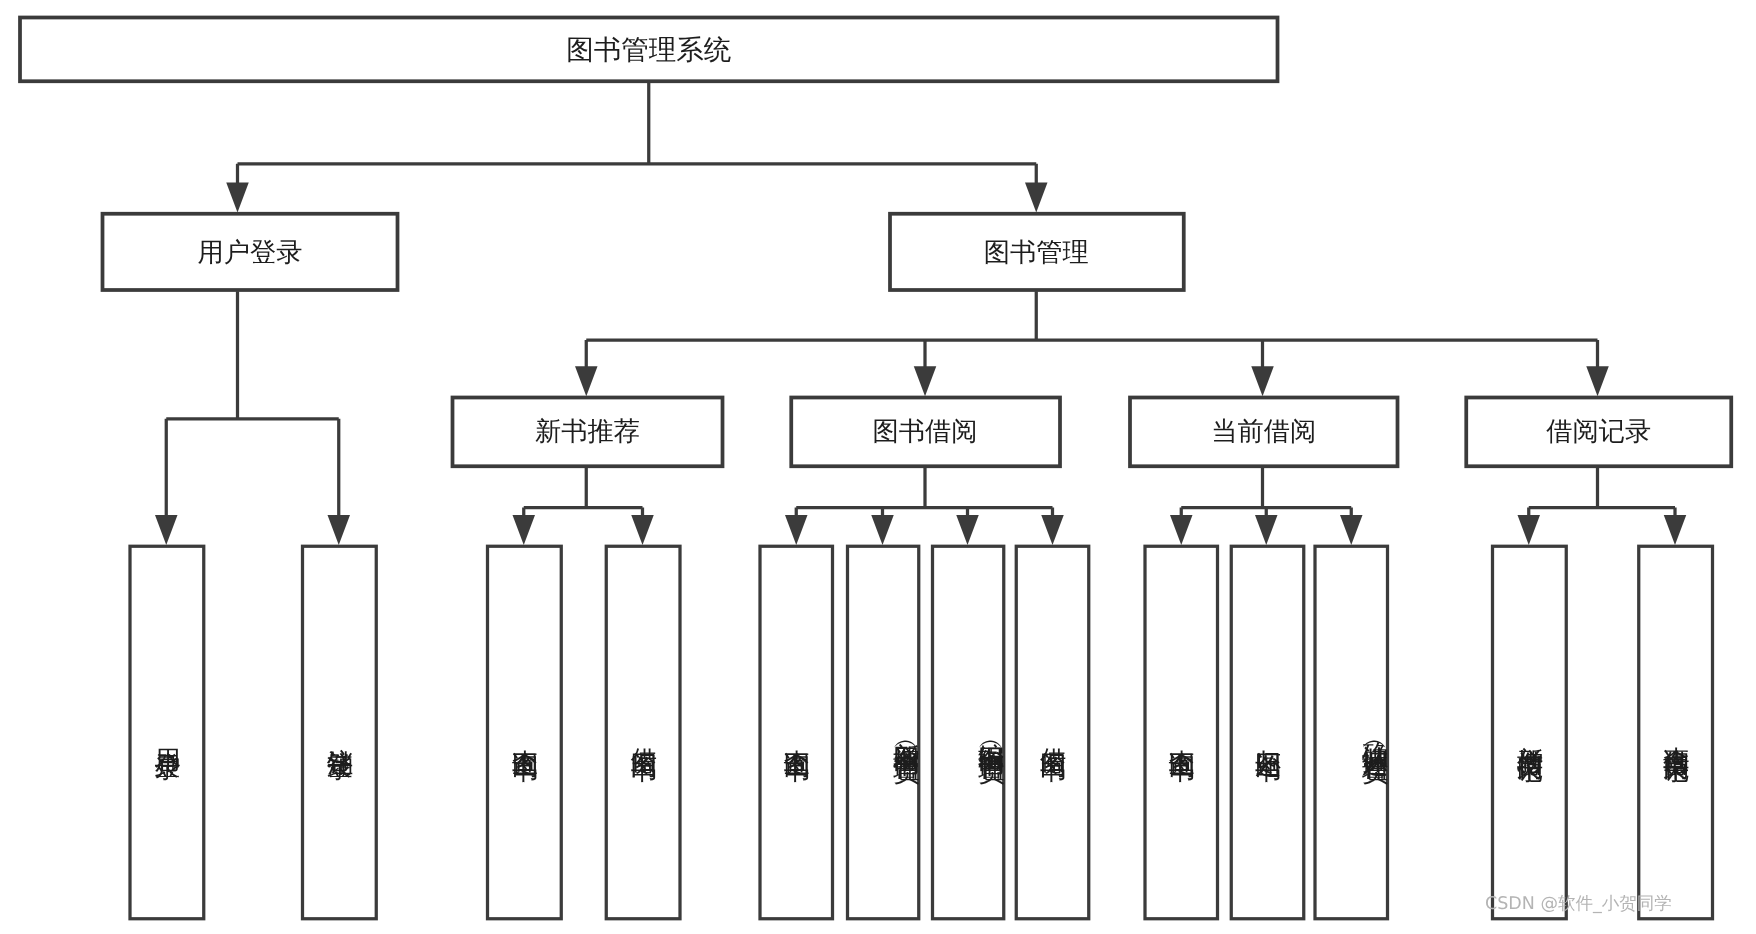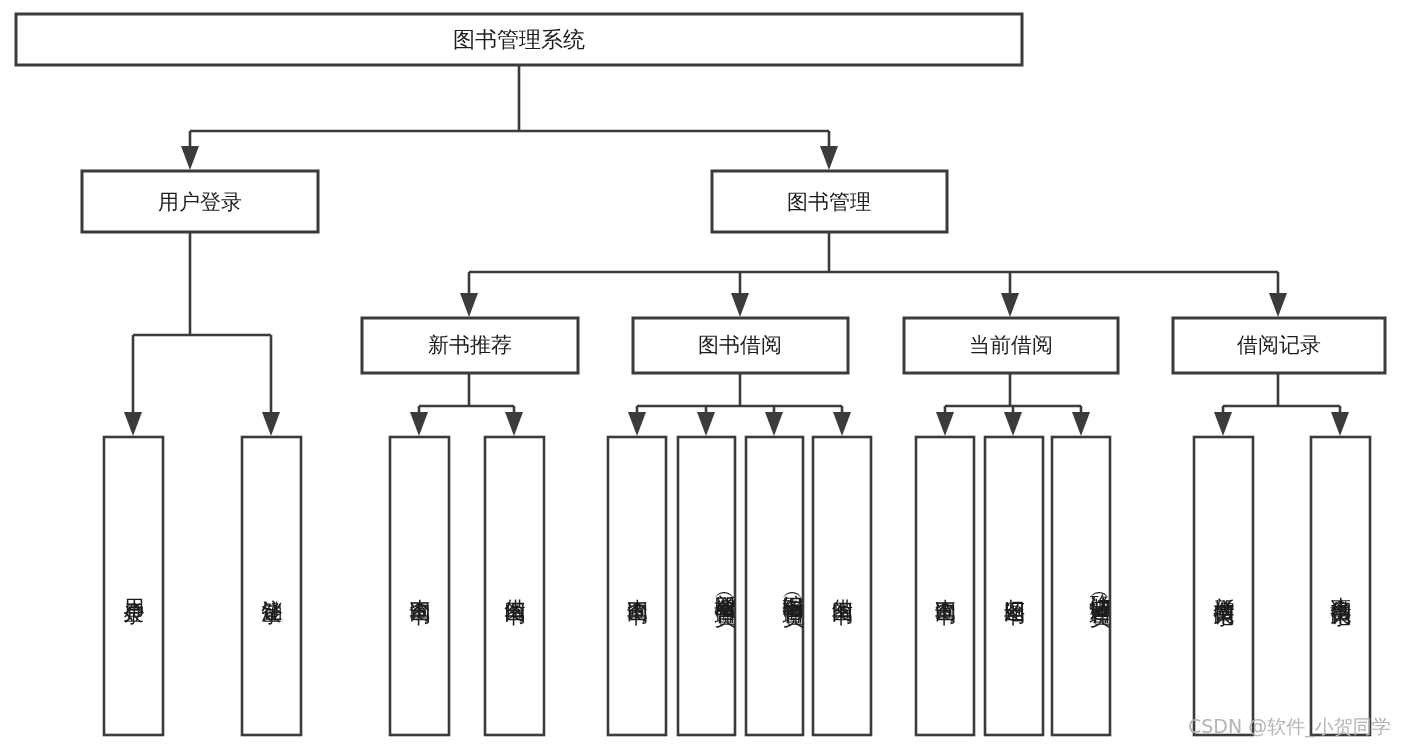--- a/index.html
+++ b/index.html
@@ -74,21 +74,21 @@
     user-select: none;
   }
   .vlabel.centered {
     align-items: center;
   }
   .watermark {
     position: absolute;
     left: 1188px;
     top: 714px;
     font-family: "DejaVu Sans", "Liberation Sans", sans-serif;
-    font-size: 19px;
+    font-size: 14px;
     color: #b4b4b4;
     white-space: nowrap;
     user-select: none;
   }
 </style>
 </head>
 <body>
 
 <div id="diagram-root">
 

